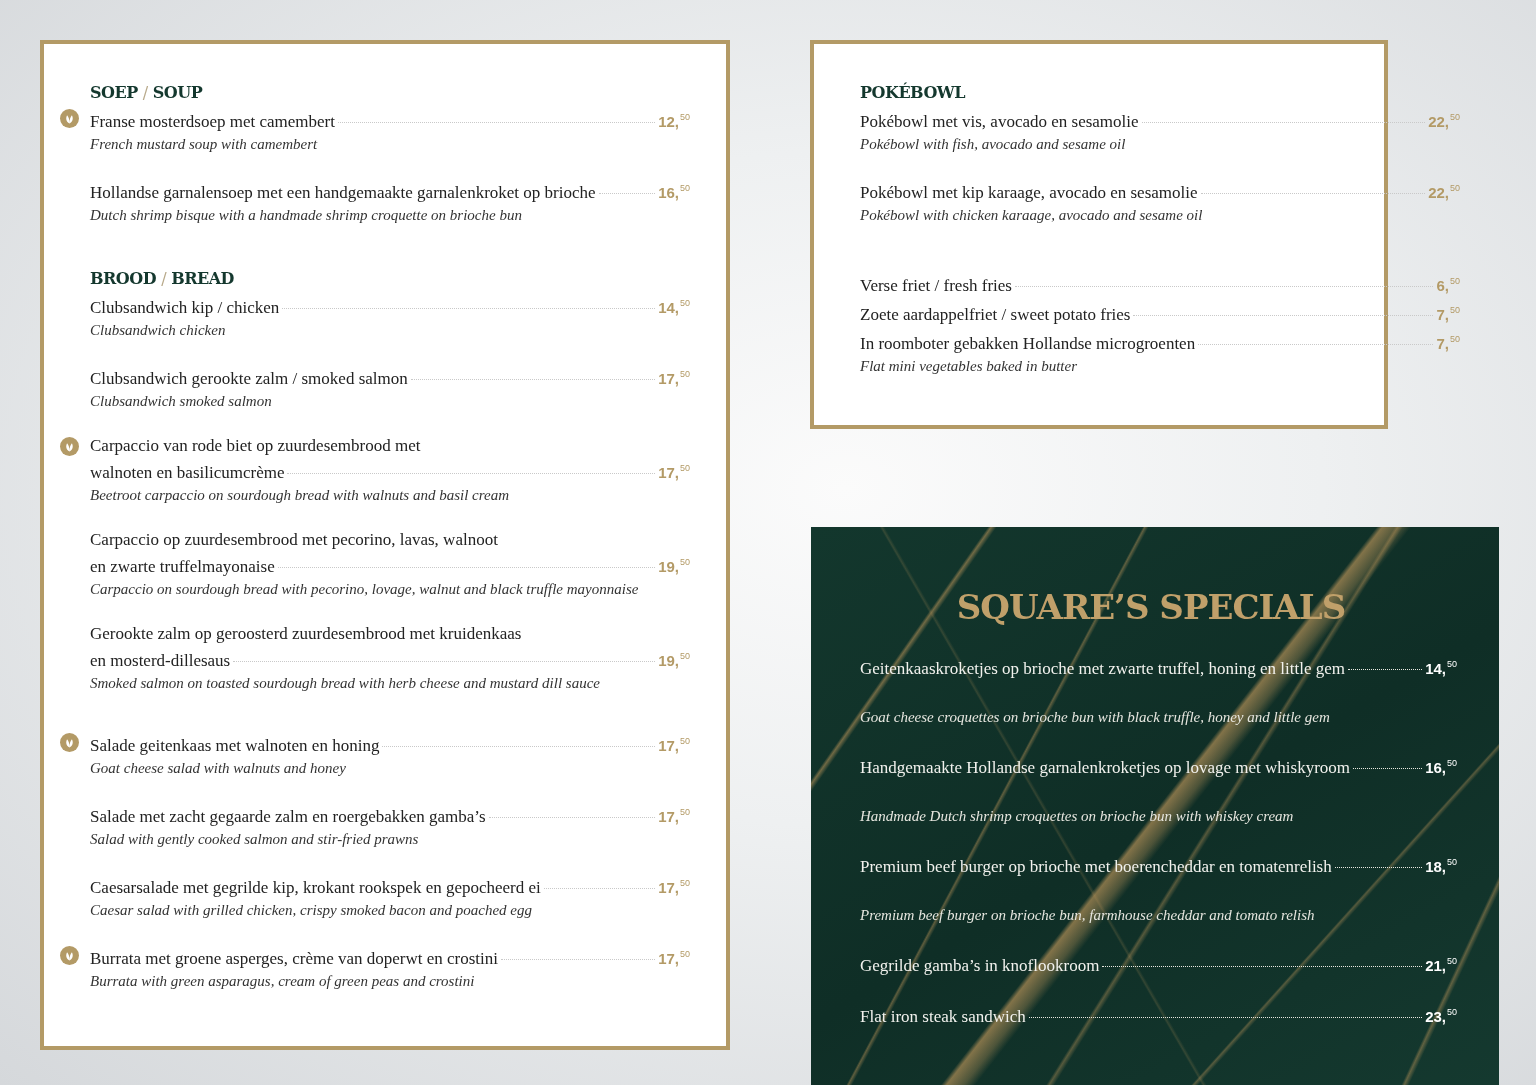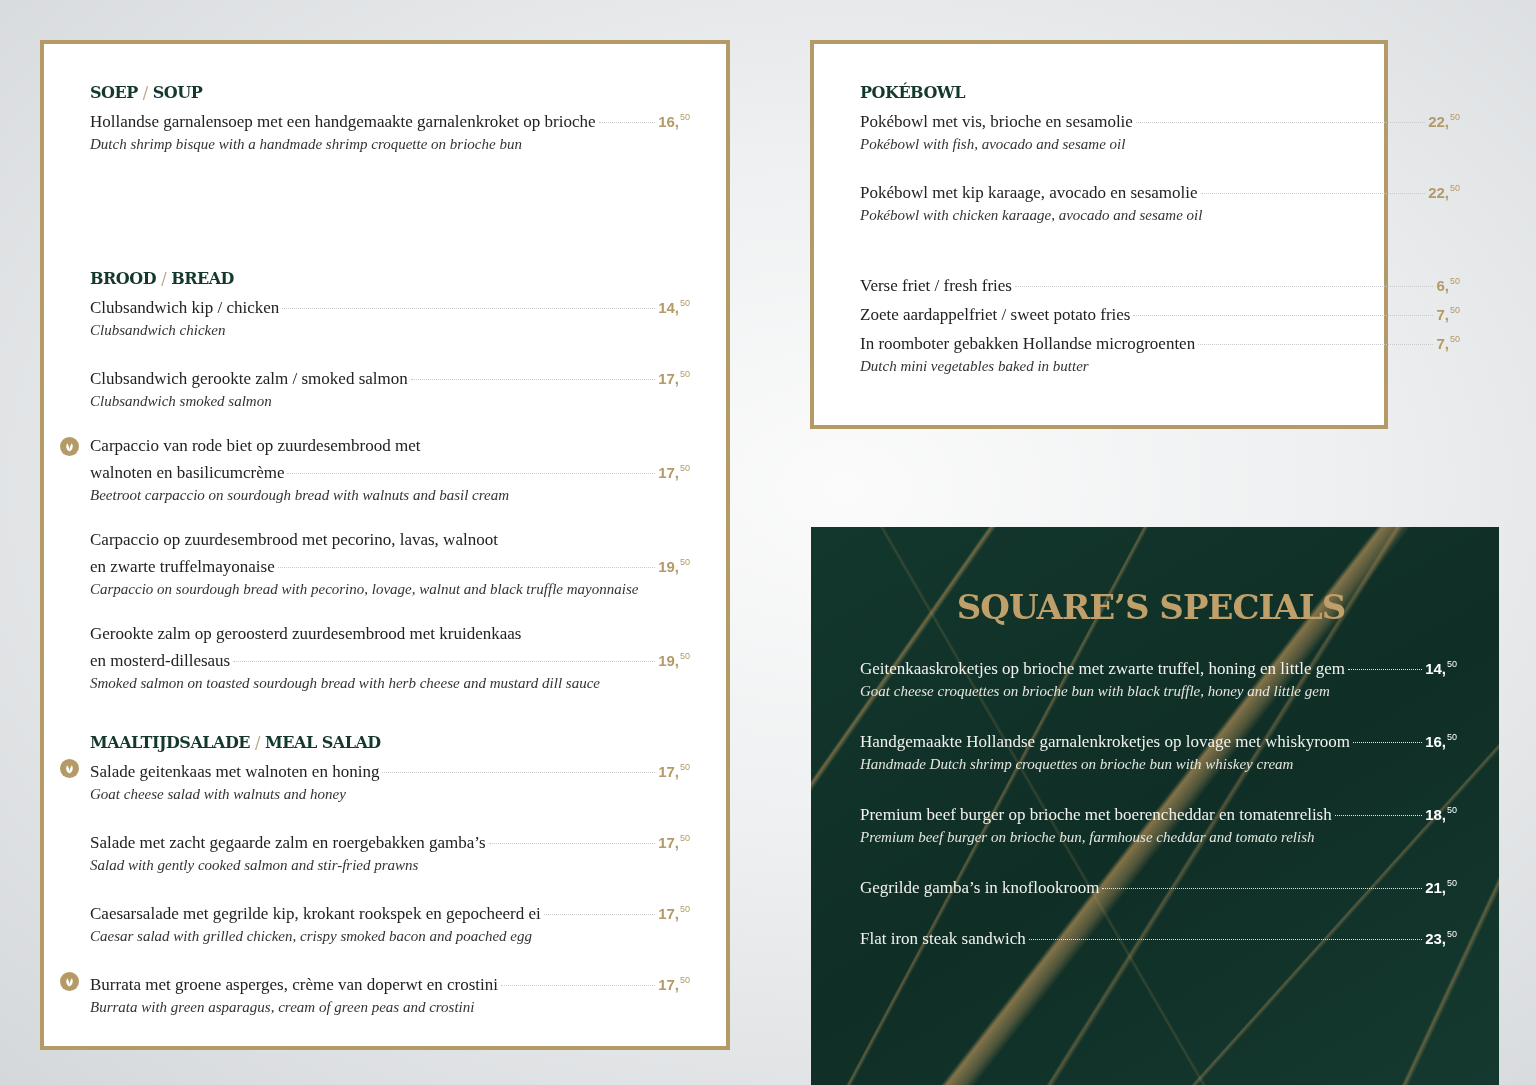--- a/index.html
+++ b/index.html
@@ -69,32 +69,45 @@
   }
   .leaf svg { width: 13px; height: 13px; }
   .specials-title {
     position: absolute; top: 60px; left: 0; width: 620px; text-align: center;
     font-family: "DejaVu Serif", serif; font-weight: bold; font-size: 34px;
     color: #c0a06a; letter-spacing: -1px;
   }
   .sp .line { color: #f2f2ee; }
   .sp .line .dots { border-bottom: 1px dotted #e8e8e0; }
   .sp .line .price { color: #ffffff; }
-  .sp .sub { color: #e6e6df; }
+  .sp .sub { color: #e6e6df; margin-top: 26px; }
 </style>
 </head>
 <body>
 
 <div class="panel" id="panel-left">
 
   <div class="section" style="left:46px; top:36px; width:600px;">
     <div class="section-title">
       <span>SOEP</span>
       <span class="sep">/</span>
       <span>SOUP</span>
+    </div>
+    <div class="item">
+      <span class="leaf">
+          <svg viewBox="0 0 16 16">
+            <path d="M8 14 C4 12 3 8 5 4 C7 6 8 9 8 14 Z M8 14 C12 12 13 8 11 4 C9 6 8 9 8 14 Z" fill="#fff"></path>
+          </svg>
+        </span>
+      <div class="line">
+          <span class="name">Franse mosterdsoep met camembert</span>
+          <span class="dots"></span>
+          <span class="price"><span>12,</span><sup>50</sup></span>
+        </div>
+      <div class="sub">French mustard soup with camembert</div>
     </div>
     <div class="item">
       <div class="line">
           <span class="name">Hollandse garnalensoep met een handgemaakte garnalenkroket op brioche</span>
           <span class="dots"></span>
           <span class="price"><span>16,</span><sup>50</sup></span>
         </div>
       <div class="sub">Dutch shrimp bisque with a handmade shrimp croquette on brioche bun</div>
     </div>
   </div>
@@ -149,25 +162,20 @@
       <div class="line">
           <span class="name">en mosterd-dillesaus</span>
           <span class="dots"></span>
           <span class="price"><span>19,</span><sup>50</sup></span>
         </div>
       <div class="sub">Smoked salmon on toasted sourdough bread with herb cheese and mustard dill sauce</div>
     </div>
   </div>
 
   <div class="section" style="left:46px; top:686px; width:600px;">
-    <div class="section-title">
-      <span>MAALTIJDSALADE</span>
-      <span class="sep">/</span>
-      <span>MEAL SALAD</span>
-    </div>
     <div class="item">
       <span class="leaf">
           <svg viewBox="0 0 16 16">
             <path d="M8 14 C4 12 3 8 5 4 C7 6 8 9 8 14 Z M8 14 C12 12 13 8 11 4 C9 6 8 9 8 14 Z" fill="#fff"></path>
           </svg>
         </span>
       <div class="line">
           <span class="name">Salade geitenkaas met walnoten en honing</span>
           <span class="dots"></span>
           <span class="price"><span>17,</span><sup>50</sup></span>
@@ -204,21 +212,21 @@
       <div class="sub">Burrata with green asparagus, cream of green peas and crostini</div>
     </div>
   </div>
 </div>
 
 <div class="panel" id="panel-right">
   <div class="section" style="left:46px; top:36px; width:600px;">
     <div class="section-title">POKÉBOWL</div>
     <div class="item">
       <div class="line">
-          <span class="name">Pokébowl met vis, brioche en sesamolie</span>
+          <span class="name">Pokébowl met vis, avocado en sesamolie</span>
           <span class="dots"></span>
           <span class="price"><span>22,</span><sup>50</sup></span>
         </div>
       <div class="sub">Pokébowl with fish, avocado and sesame oil</div>
     </div>
     <div class="item">
       <div class="line">
           <span class="name">Pokébowl met kip karaage, avocado en sesamolie</span>
           <span class="dots"></span>
           <span class="price"><span>22,</span><sup>50</sup></span>
@@ -241,21 +249,21 @@
           <span class="dots"></span>
           <span class="price"><span>7,</span><sup>50</sup></span>
         </div>
     </div>
     <div class="item tight">
       <div class="line">
           <span class="name">In roomboter gebakken Hollandse microgroenten</span>
           <span class="dots"></span>
           <span class="price"><span>7,</span><sup>50</sup></span>
         </div>
-      <div class="sub">Dutch mini vegetables baked in butter</div>
+      <div class="sub">Flat mini vegetables baked in butter</div>
     </div>
   </div>
 </div>
 
 <div class="panel" id="panel-specials">
   <div class="specials-title" style="left:30px;">SQUARE’S SPECIALS</div>
   <div class="section sp" style="left:49px; top:126px; width:597px;">
     <div class="item" style="margin-bottom:24px;">
       <div class="line">
           <span class="name">Geitenkaaskroketjes op brioche met zwarte truffel, honing en little gem</span>

